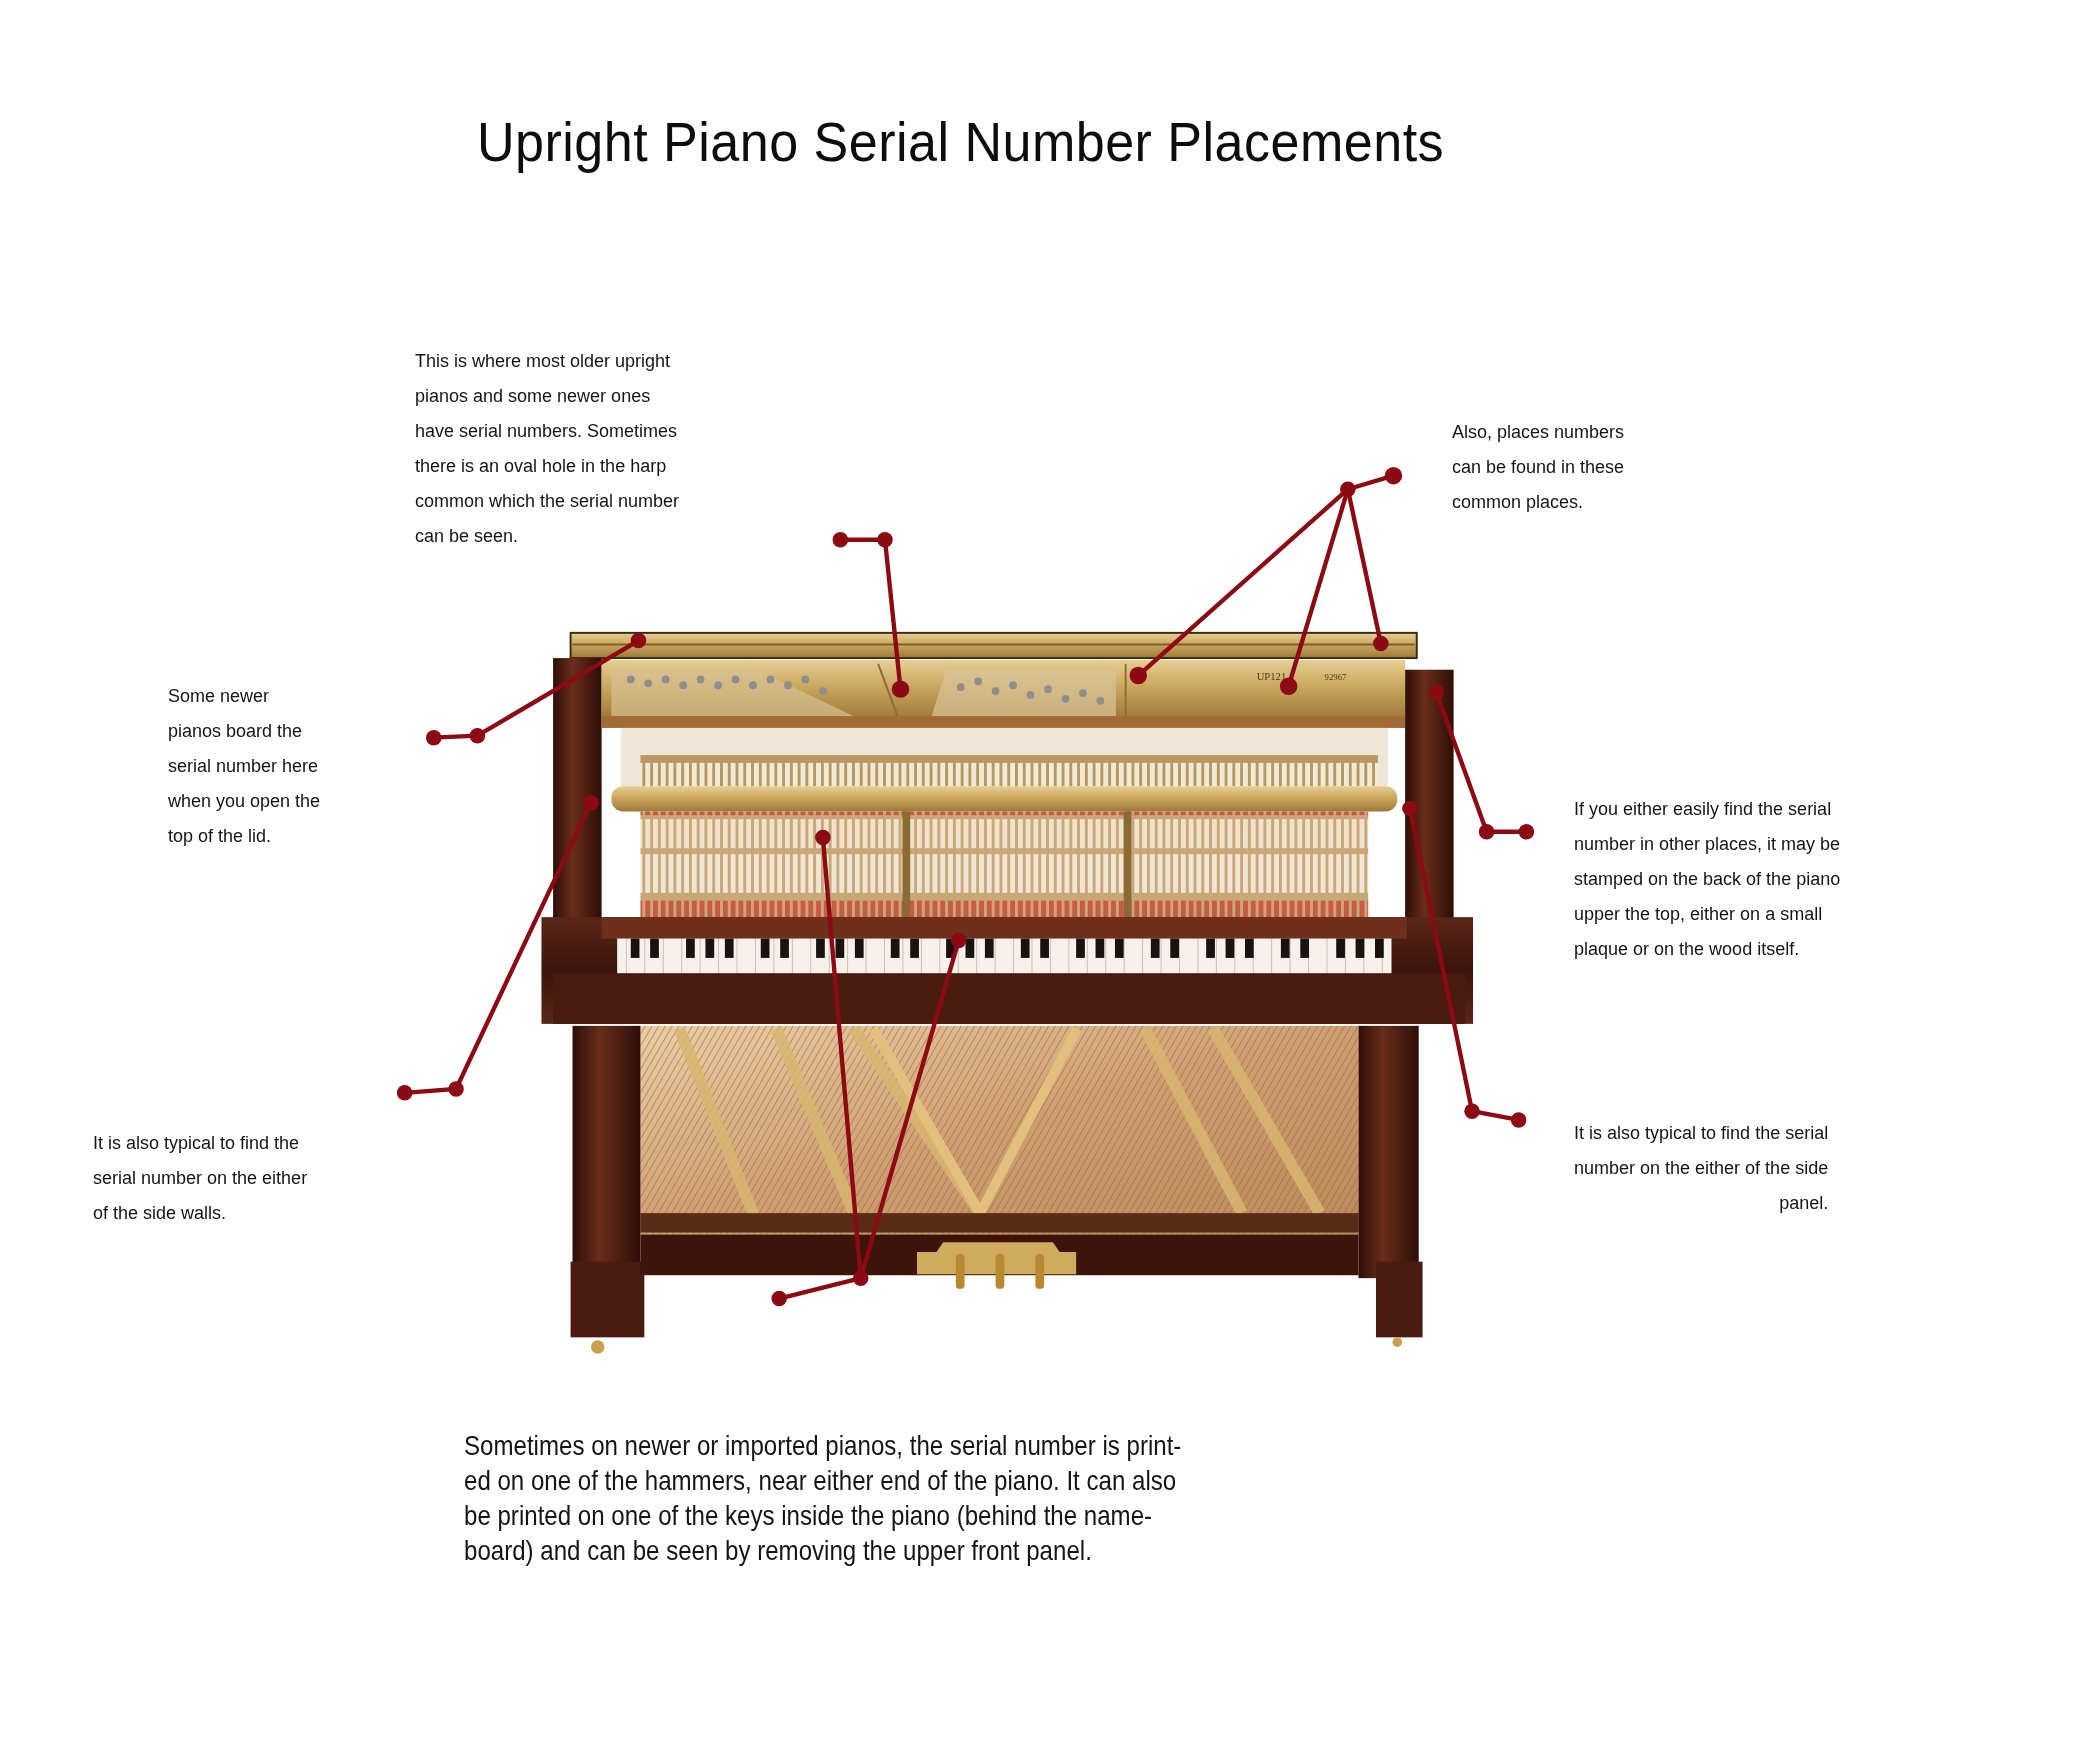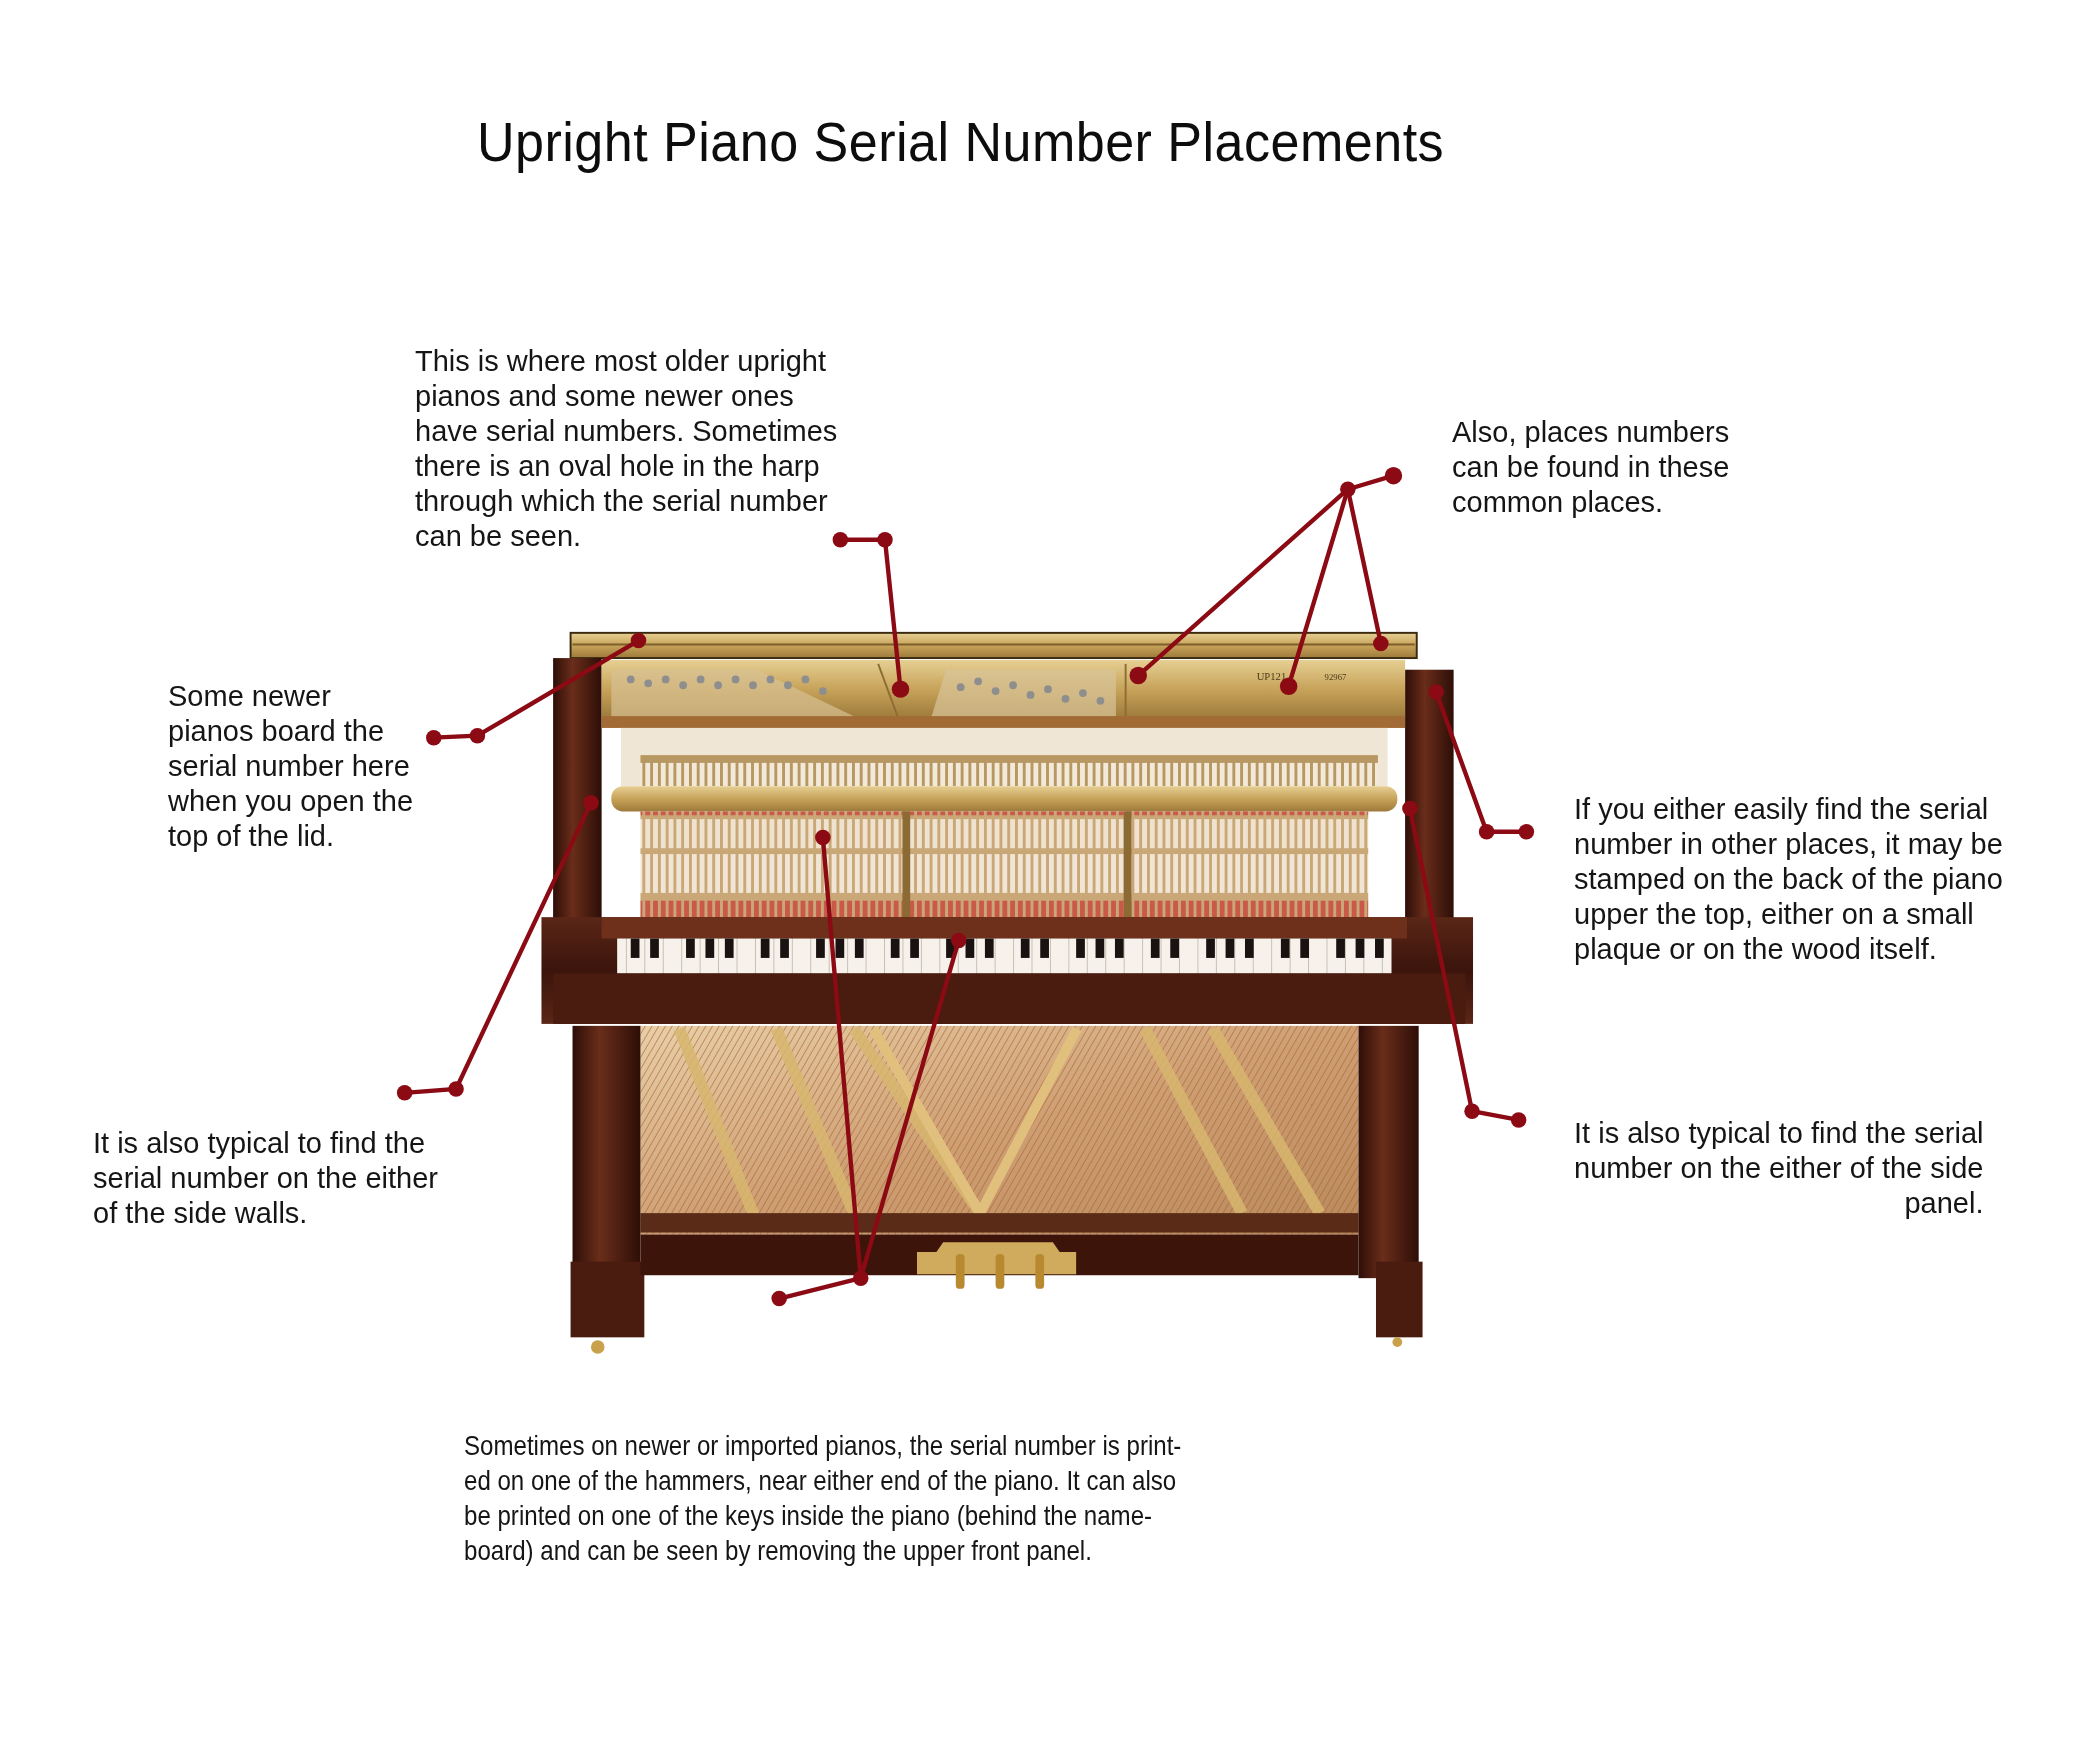--- a/index.html
+++ b/index.html
@@ -1,21 +1,21 @@
 <!DOCTYPE html>
 <html><head>
 <meta charset="utf-8">
 <style>
   html, body { margin: 0; padding: 0; background: #ffffff; }
   body { width: 2096px; height: 1747px; position: relative; overflow: hidden;
          font-family: "Liberation Sans", "DejaVu Sans", sans-serif; color: #111; }
   .title { position: absolute; left: 477px; top: 109px; font-size: 56px; letter-spacing: 0.5px;
            font-family: "Liberation Sans Narrow", "Liberation Sans", sans-serif; transform: scaleX(0.93);
            transform-origin: left top; white-space: nowrap; color: #0d0d0d; font-weight: 400; }
-  .note { position: absolute; font-size: 29px; line-height: 35px; color: #151515; }
+  .note { position: absolute; font-size: 18px; line-height: 35px; color: #151515; }
   .note span { display: block; white-space: nowrap; }
   .note.condensed { transform: scaleX(0.86); transform-origin: left top; font-size: 28px; }
   svg.diagram { position: absolute; left: 0; top: 0; }
 </style>
 </head>
 <body>
 
 <div class="title">Upright Piano Serial Number Placements</div>
 
 <svg class="diagram" width="2096" height="1747" viewBox="0 0 2160 1800">
@@ -233,21 +233,21 @@
         <circle cx="803" cy="1338" r="8" stroke="none"></circle>
     </g>
   </g>
 </svg>
 
 <div class="note" style="left:415px; top:344px;">
   <span>This is where most older upright</span>
   <span>pianos and some newer ones</span>
   <span>have serial numbers. Sometimes</span>
   <span>there is an oval hole in the harp</span>
-  <span>through which the serial number</span>
+  <span>common which the serial number</span>
   <span>can be seen.</span>
 </div>
 
 <div class="note" style="left:1452px; top:415px;">
   <span>Also, places numbers</span>
   <span>can be found in these</span>
   <span>common places.</span>
 </div>
 
 <div class="note" style="left:168px; top:679px;">

